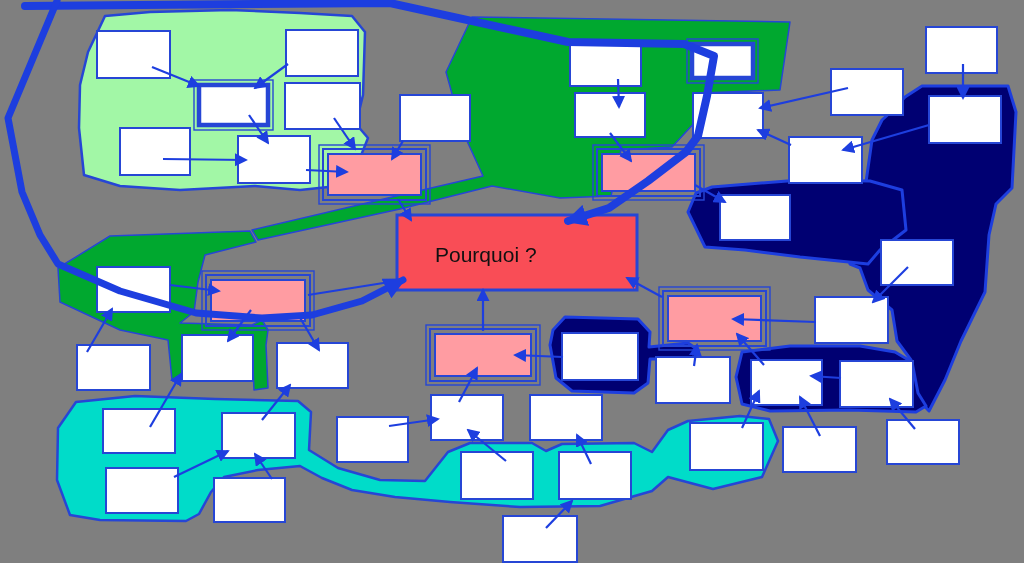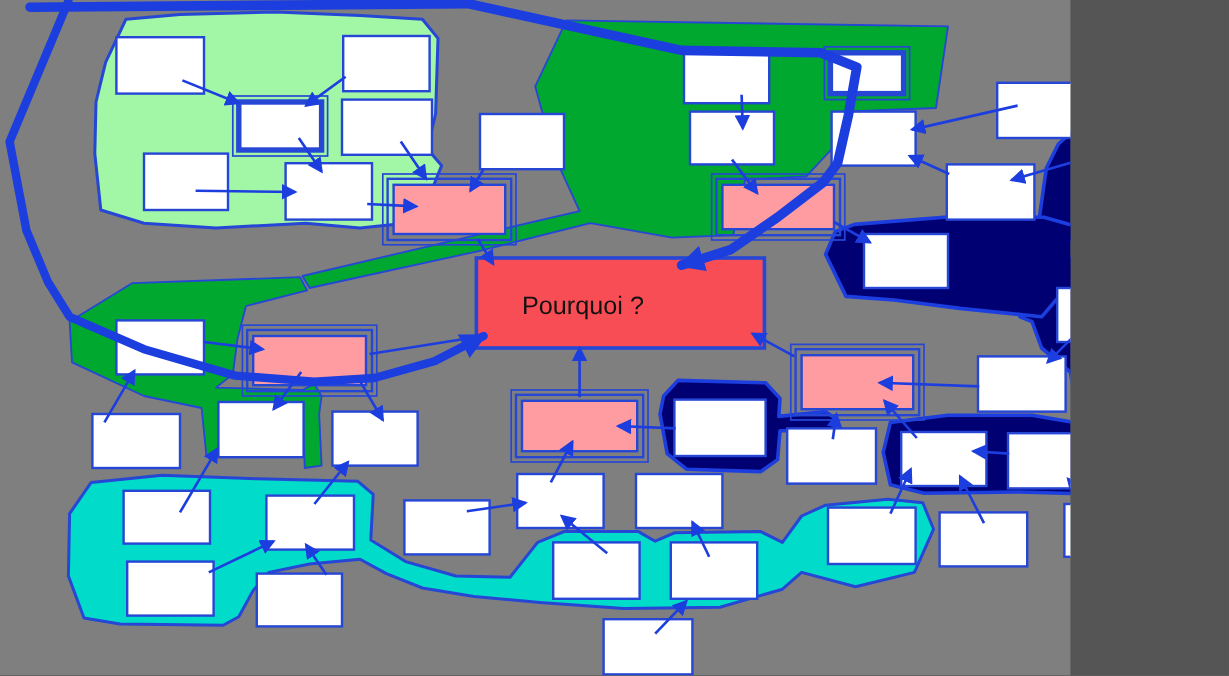--- a/index.html
+++ b/index.html
@@ -1,16 +1,16 @@
 <!DOCTYPE html>
 <html><head>
 <meta charset="utf-8">
 <style>
   html,body{margin:0;padding:0;background:#555;}
-  #stage{position:relative;width:892px;height:563px;overflow:hidden;
+  #stage{position:relative;width:1024px;height:563px;overflow:hidden;
          font-family:"Liberation Sans",sans-serif;}
   svg{display:block;}
   text{font-family:"Liberation Sans",sans-serif;}
 </style>
 </head>
 <body>
 
 <div id="stage">
   <svg id="map" xmlns="http://www.w3.org/2000/svg" width="1024" height="563" viewBox="0 0 1024 563">
       <defs>

